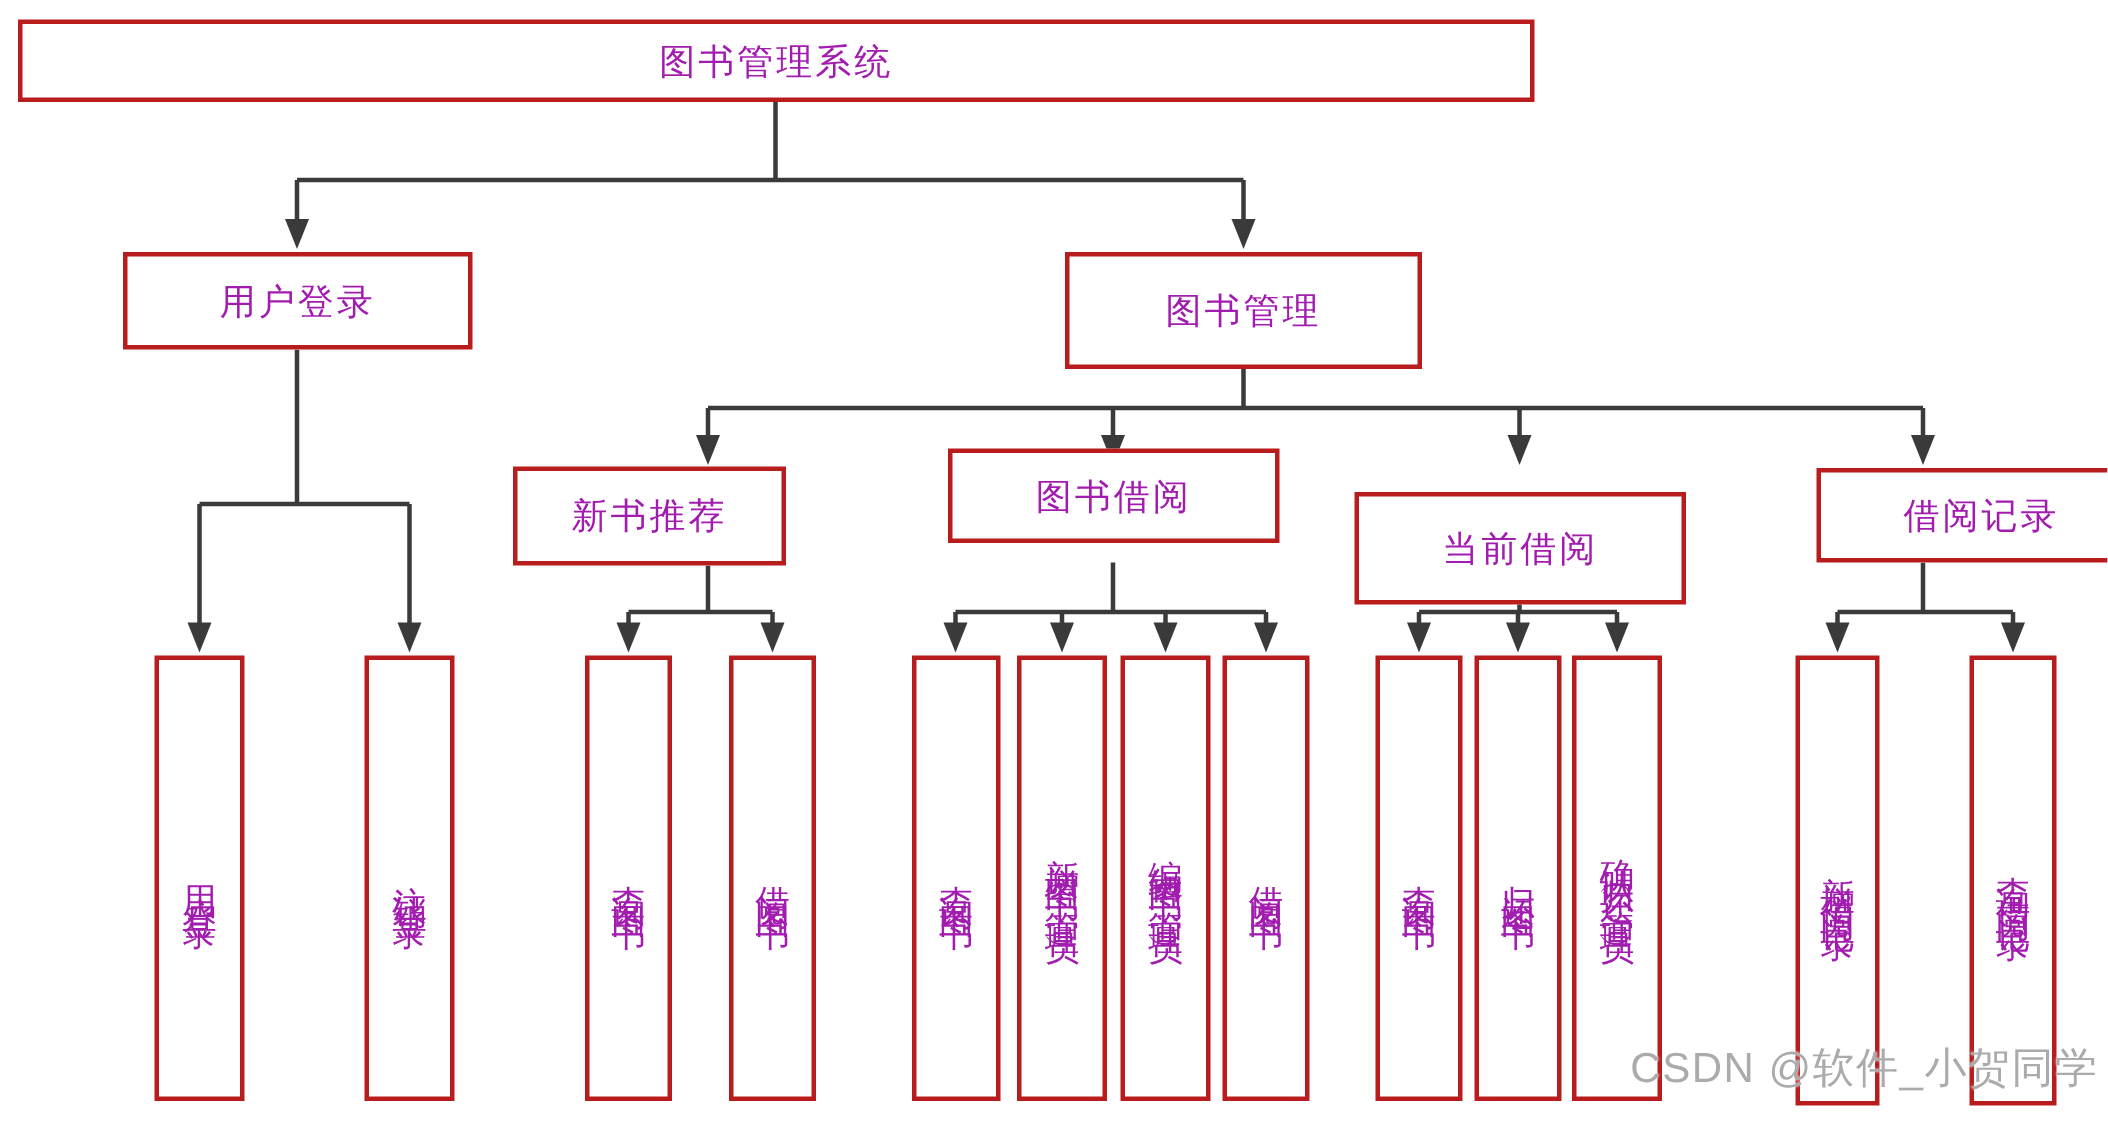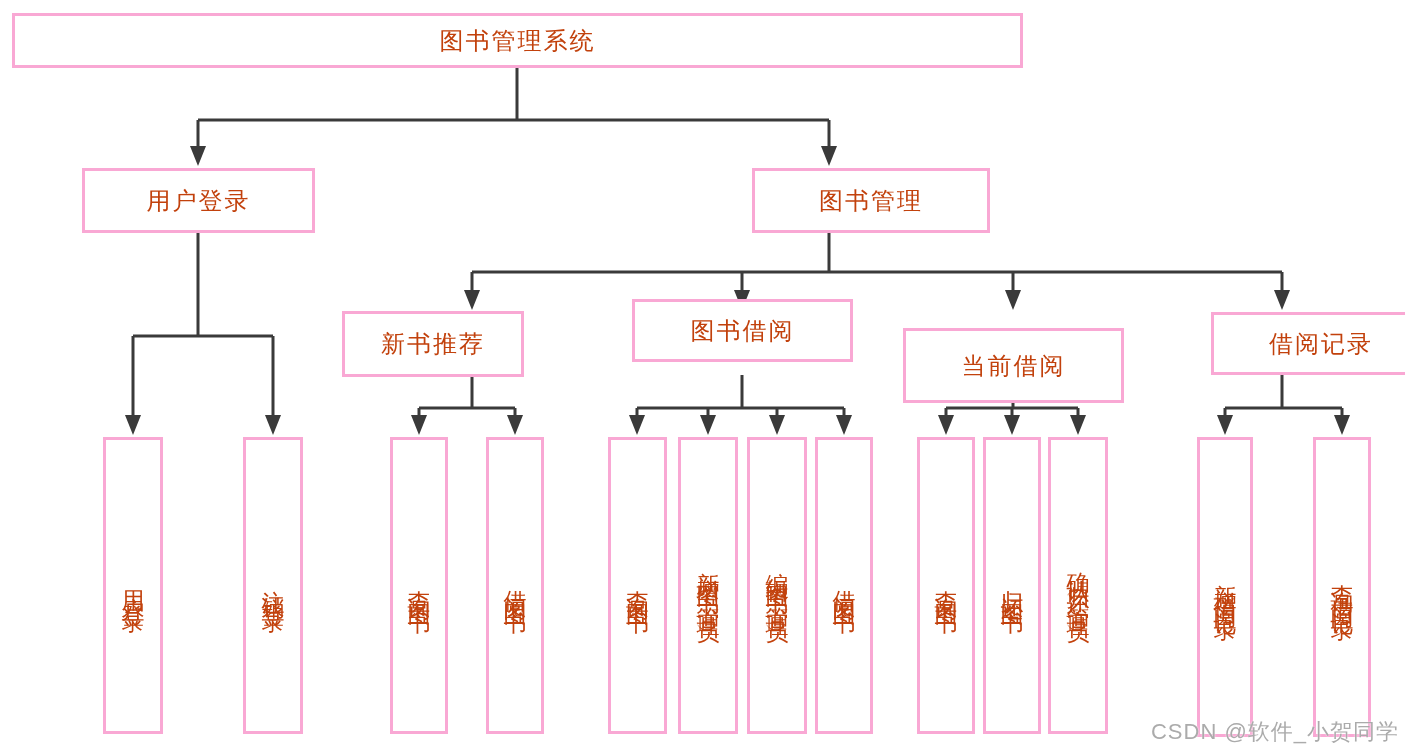--- a/index.html
+++ b/index.html
@@ -7,45 +7,45 @@
     position:relative;
     width:1405px;height:747px;
     background:#ffffff;
     font-family:"Liberation Sans","DejaVu Sans",sans-serif;
     overflow:hidden;
   }
   #wires{position:absolute;left:0;top:0;width:1405px;height:747px;z-index:0;}
   .node{
     position:absolute;
     background:#ffffff;
-    border:3px solid #f9a8d4;
+    border:3px solid #b91c1c;
     box-sizing:border-box;
     display:flex;align-items:center;justify-content:center;
-    color:#c2410c;
+    color:#a21caf;
     font-size:24px;
     letter-spacing:2px;
     z-index:1;
     white-space:nowrap;
   }
   .leaf{
     font-size:23px;
     letter-spacing:0;
   }
   .leaf .vtext{
     writing-mode:vertical-rl;
     text-orientation:mixed;
     letter-spacing:7px;
     line-height:1;
     white-space:nowrap;
   }
   .watermark{
     position:absolute;
-    right:6px;bottom:0;
+    right:6px;bottom:16px;
     z-index:3;
-    font-size:22px;
+    font-size:28px;
     color:#ababab;
     letter-spacing:1px;
     text-shadow:0 0 2px #ffffff;
   }
 </style>
 </head>
 <body>
 
 <div id="canvas">
 
@@ -85,21 +85,21 @@
       <polygon points="1004,415 1020,415 1012,435"></polygon>
       <polygon points="1070,415 1086,415 1078,435"></polygon>
       <polygon points="1217,415 1233,415 1225,435"></polygon>
       <polygon points="1334,415 1350,415 1342,435"></polygon>
     </g>
   </svg>
 
   <div class="node" style="left:12px;top:13px;width:1011px;height:55px;">图书管理系统</div>
 
   <div class="node" style="left:82px;top:168px;width:233px;height:65px;">用户登录</div>
-  <div class="node" style="left:752px;top:168px;width:238px;height:65px;">图书管理</div>
+  <div class="node" style="left:710px;top:168px;width:238px;height:78px;">图书管理</div>
 
   <div class="node" style="left:342px;top:311px;width:182px;height:66px;">新书推荐</div>
   <div class="node" style="left:632px;top:299px;width:221px;height:63px;">图书借阅</div>
   <div class="node" style="left:903px;top:328px;width:221px;height:75px;">当前借阅</div>
   <div class="node" style="left:1172px;top:312px;width:220px;height:63px;margin-left:39px;">借阅记录</div>
 
   <div class="node leaf" style="left:103px;top:437px;width:60px;height:297px;">
     <span class="vtext">用户登录</span>
   </div>
   <div class="node leaf" style="left:243px;top:437px;width:60px;height:297px;">

